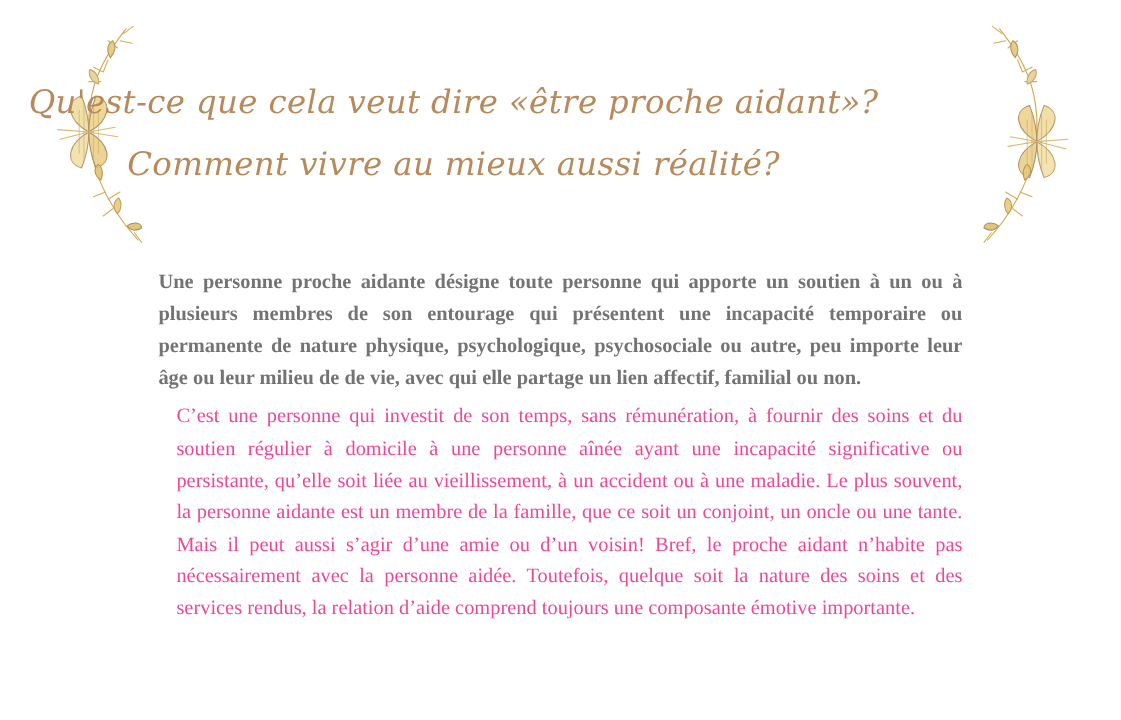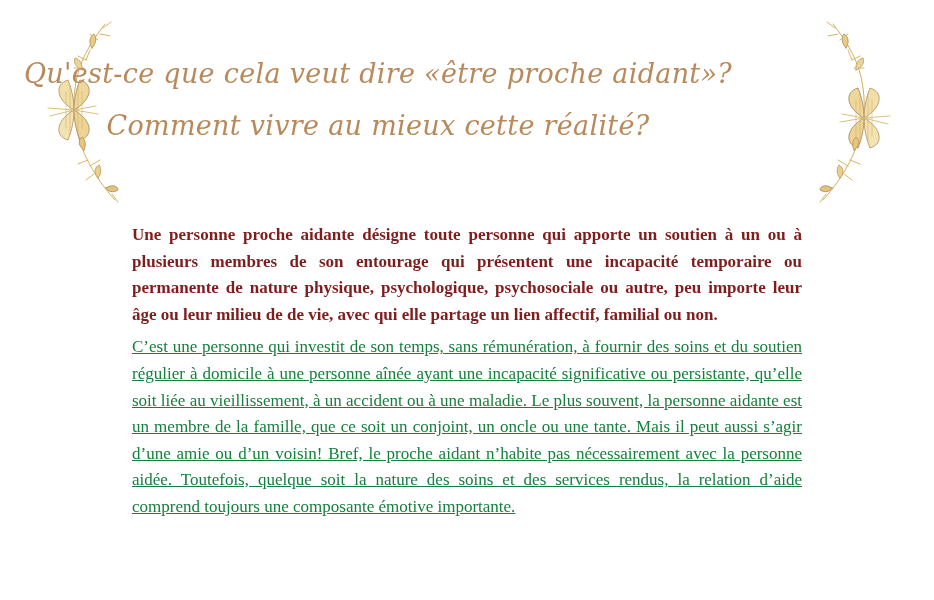--- a/index.html
+++ b/index.html
@@ -24,21 +24,21 @@
     position: absolute;
     top: 18px;
     width: 90px;
     height: 190px;
   }
   .wreath.left { left: 40px; }
   .wreath.right { left: 808px; }
   .title-lines {
     position: absolute;
     left: 0;
-    top: 48px;
+    top: 60px;
     width: 756px;
     text-align: center;
   }
   .title-line {
     font-family: "DejaVu Serif", serif;
     font-style: italic;
     font-size: 27px;
     line-height: 52px;
     color: #b8895a;
     letter-spacing: 0.3px;
@@ -48,32 +48,31 @@
     position: absolute;
     left: 132px;
     top: 222px;
     width: 670px;
   }
   .para-bold {
     font-family: "Liberation Serif", serif;
     font-weight: bold;
     font-size: 17px;
     line-height: 26.6px;
-    color: #7f1d1d;
+    color: #737373;
     text-align: justify;
     margin: 0;
   }
   .para-regular {
     font-family: "Liberation Serif", serif;
     font-size: 17px;
     line-height: 26.6px;
-    color: #15803d;
+    color: #ec4899;
     text-align: justify;
-    margin: 6px 0 0 0;
-    text-decoration: underline;
+    margin: 6px 0 0 15px;
   }
 </style>
 </head>
 <body>
 
 <div class="header">
 
   <svg class="wreath left" viewBox="0 0 90 190">
     <g fill="none" stroke="#d4ad55" stroke-width="0.9" stroke-linecap="round">
       <path d="M65 6 C50 25 38 45 35 70 C32 90 35 110 42 130 C50 150 62 168 75 182" stroke="#cfa64a"></path>
@@ -118,20 +117,20 @@
       <path d="M44 132 c-6 -4 -6 -10 -2 -13 c4 3 4 9 2 13z" fill="#e6c77e" stroke="#b8945a"></path>
       <path d="M48 142 l-10 4 M50 148 l10 -6 M54 156 l-8 6"></path>
       <path d="M58 160 c-5 -5 -3 -11 1 -13 c3 4 2 10 -1 13z" fill="#ebd08c" stroke="#bf9f60"></path>
       <path d="M66 170 c6 -4 12 -2 12 2 c-5 3 -10 2 -12 -2z" fill="#e4c47a" stroke="#a8906a"></path>
       <path d="M72 176 l6 8"></path>
     </g>
   </svg>
 
   <div class="title-lines">
     <div class="title-line">Qu'est-ce que cela veut dire «être proche aidant»?</div>
-    <div class="title-line">Comment vivre au mieux cette réalité?</div>
+    <div class="title-line">Comment vivre au mieux aussi réalité?</div>
   </div>
 </div>
 
 <div class="content">
   <p class="para-bold">Une personne proche aidante désigne toute personne qui apporte un soutien à un ou à plusieurs membres de son entourage qui présentent une incapacité temporaire ou permanente de nature physique, psychologique, psychosociale ou autre, peu importe leur âge ou leur milieu de de vie, avec qui elle partage un lien affectif, familial ou non.</p>
   <p class="para-regular">C’est une personne qui investit de son temps, sans rémunération, à fournir des soins et du soutien régulier à domicile à une personne aînée ayant une incapacité significative ou persistante, qu’elle soit liée au vieillissement, à un accident ou à une maladie. Le plus souvent, la personne aidante est un membre de la famille, que ce soit un conjoint, un oncle ou une tante. Mais il peut aussi s’agir d’une amie ou d’un voisin! Bref, le proche aidant n’habite pas nécessairement avec la personne aidée. Toutefois, quelque soit la nature des soins et des services rendus, la relation d’aide comprend toujours une composante émotive importante.</p>
 </div>
 
 </body></html>

